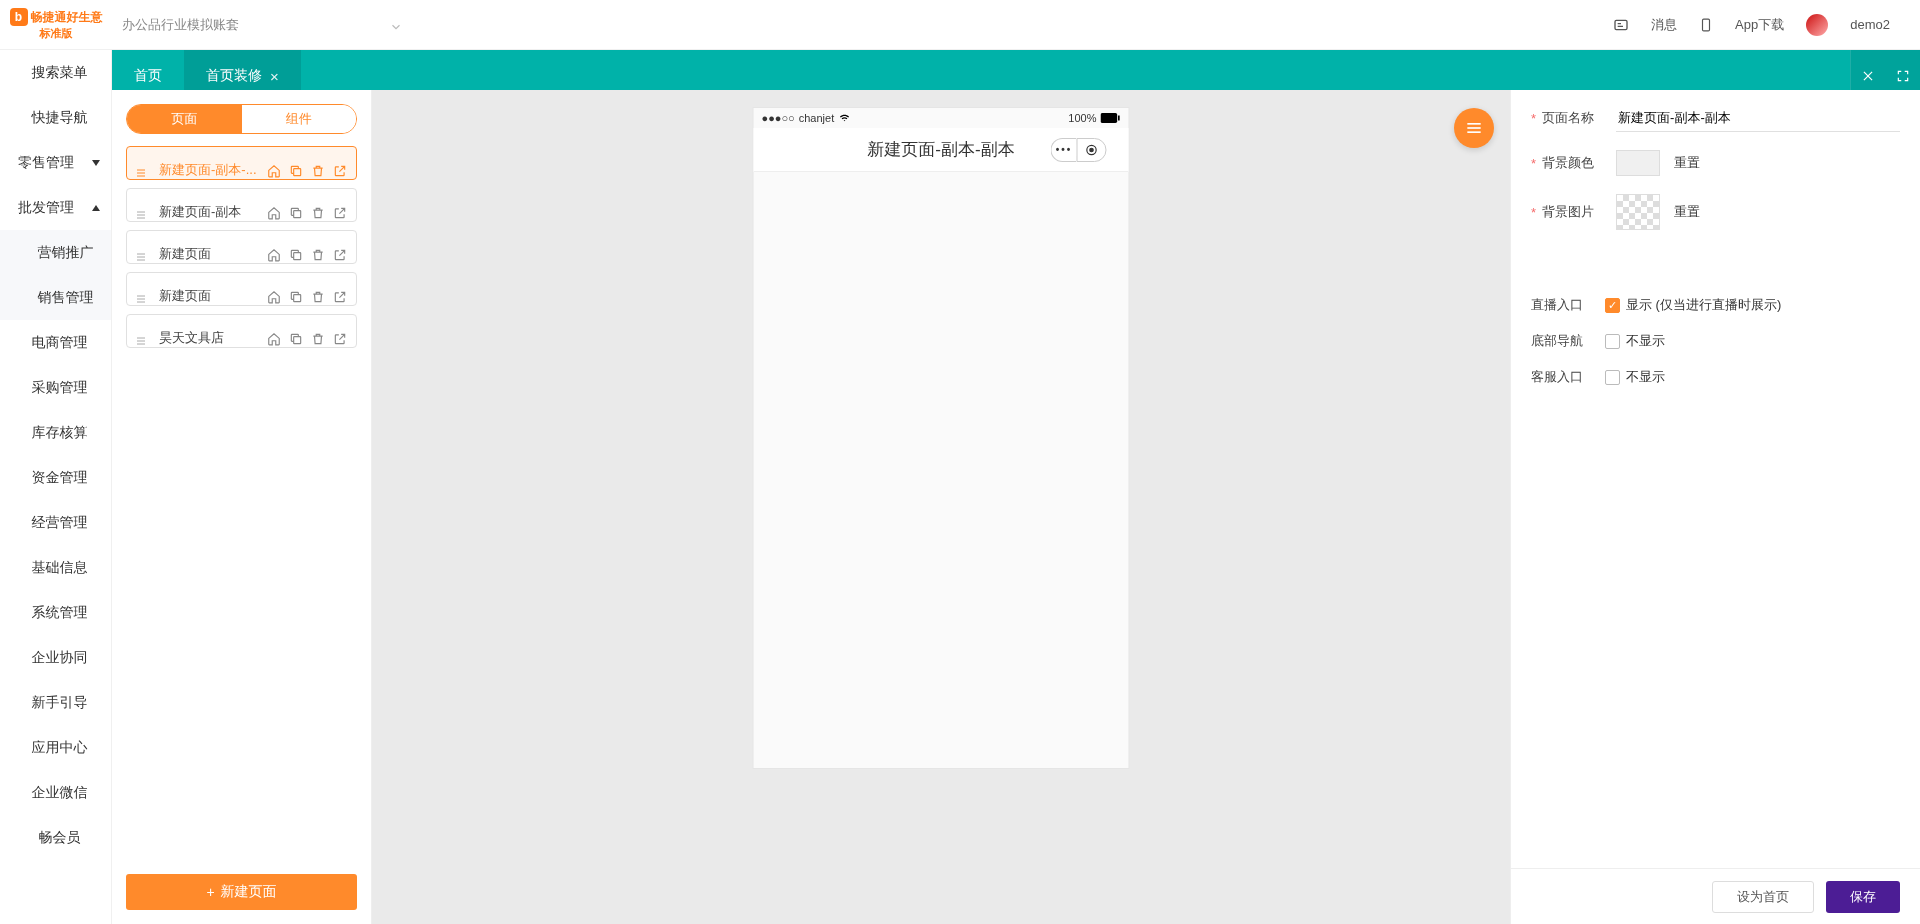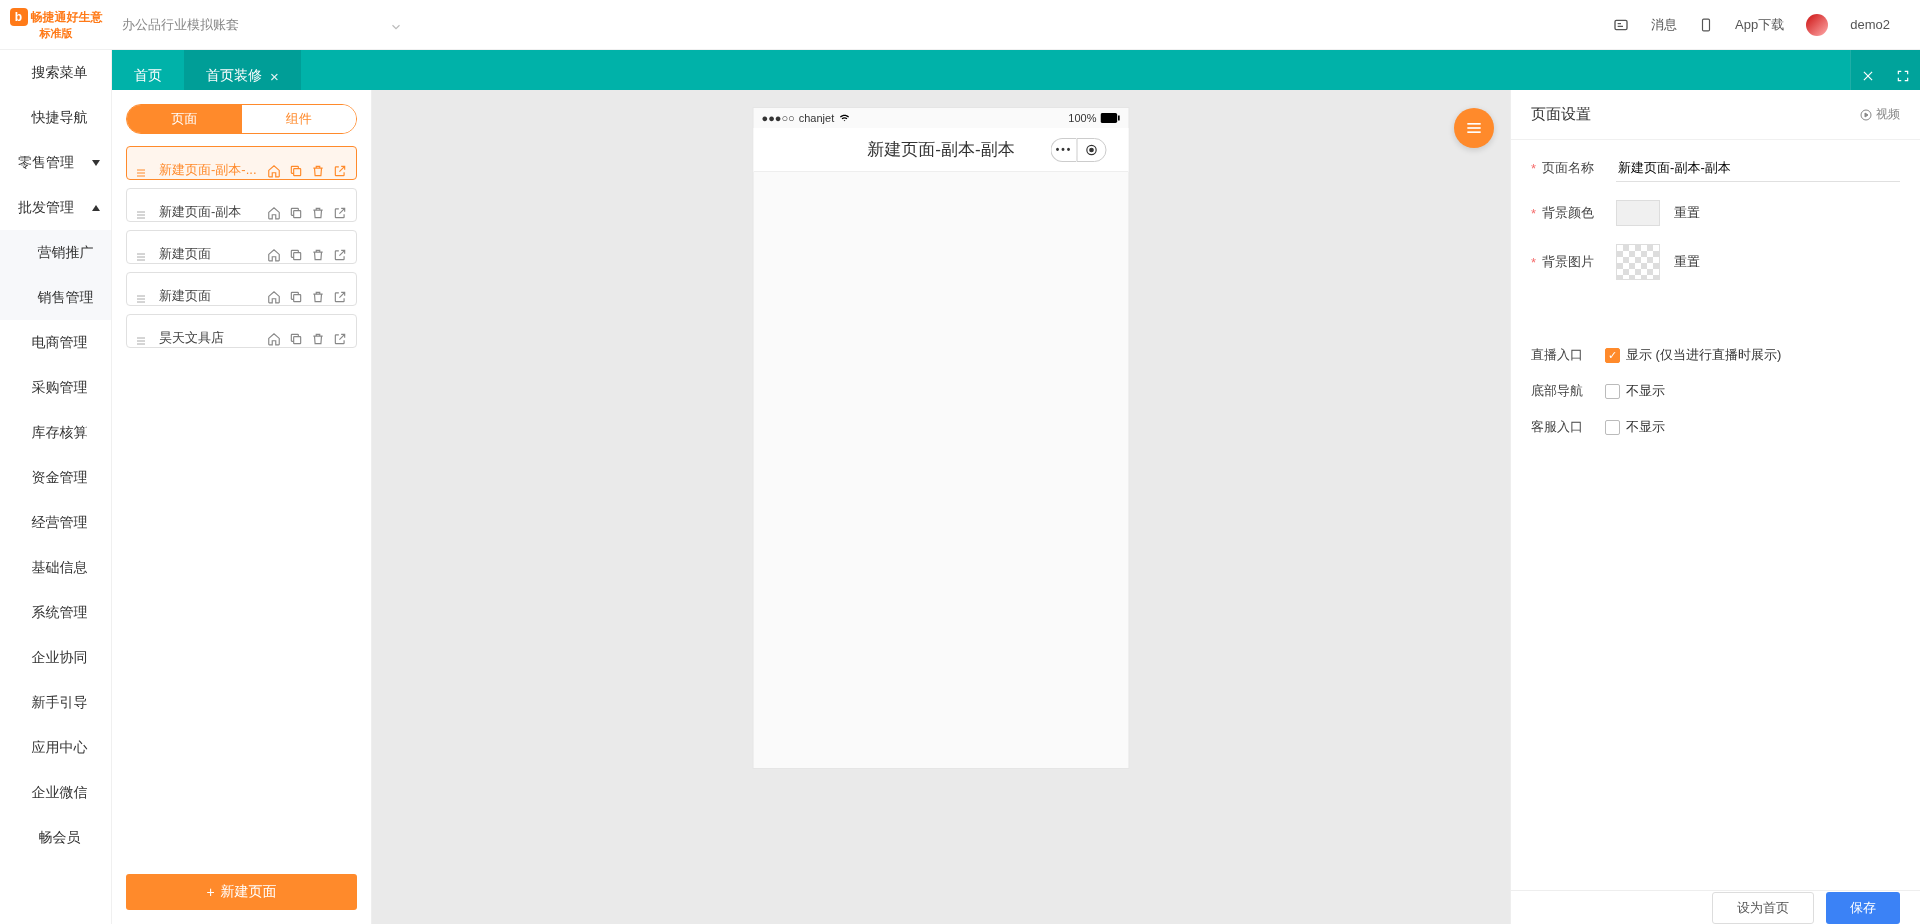--- a/index.html
+++ b/index.html
@@ -71,24 +71,24 @@
 .row .star { color:#f56c6c; margin-right:-8px; }
 .row .lab { width:60px; color:#444; }
 .row input[type=text] { flex:1; height:28px; border:none; border-bottom:1px solid #e0e0e0; outline:none; font-size:13px; padding:0 2px; }
 .swatch { width:44px; height:26px; background:#f0f0f0; border:1px solid #ddd; }
 .checker { width:44px; height:36px; border:1px solid #ddd; background-image:linear-gradient(45deg,#ddd 25%,transparent 25%,transparent 75%,#ddd 75%),linear-gradient(45deg,#ddd 25%,transparent 25%,transparent 75%,#ddd 75%); background-size:12px 12px; background-position:0 0,6px 6px; }
 .reset { cursor:pointer; color:#333; }
 .chk { display:flex; align-items:center; gap:6px; }
 .chkbox { width:15px; height:15px; border:1px solid #bbb; border-radius:2px; display:flex; align-items:center; justify-content:center; font-size:11px; color:#fff; }
 .chkbox.checked { background:#ff8a2b; border-color:#ff8a2b; }
 .spacer { height:30px; }
-.pr-foot { margin-top:auto; height:34px; border-top:1px solid #eee; display:flex; align-items:center; justify-content:flex-end; padding:0 20px; gap:12px; }
+.pr-foot { margin-top:auto; height:56px; border-top:1px solid #eee; display:flex; align-items:center; justify-content:flex-end; padding:0 20px; gap:12px; }
 .btn { height:32px; padding:0 24px; border-radius:3px; display:flex; align-items:center; cursor:pointer; font-size:13px; }
 .btn-plain { border:1px solid #ddd; background:#fff; color:#555; }
-.btn-primary { background:#3b82f6; color:#fff; }
+.btn-primary { background:#4c1d95; color:#fff; }
 
 .caret svg, .grip svg, .ic svg { display:block; }
 </style>
 </head>
 <body>
 
 <div class="topbar">
   <div class="logo-box">
     <div class="logo-row">
       <span class="logo-icon">b</span>
@@ -431,30 +431,20 @@
     <div class="fab">
       <svg width="20" height="20" viewBox="0 0 24 24" fill="none" stroke-width="2">
           <line x1="4" y1="7" x2="20" y2="7"></line>
           <line x1="4" y1="12" x2="20" y2="12"></line>
           <line x1="4" y1="17" x2="20" y2="17"></line>
         </svg>
     </div>
   </div>
 
   <div class="panel-right">
-    <div class="pr-head">
-      <span class="title">页面设置</span>
-      <span class="vid">
-        <svg width="12" height="12" viewBox="0 0 24 24" fill="none" stroke="#888" stroke-width="2">
-            <circle cx="12" cy="12" r="10"></circle>
-            <polygon points="10 8 16 12 10 16" fill="#888"></polygon>
-          </svg>
-        <span>视频</span>
-      </span>
-    </div>
     <div class="pr-body">
       <div class="row">
         <span class="star">*</span>
         <span class="lab">页面名称</span>
         <input type="text" value="新建页面-副本-副本" style="">
       </div>
       <div class="row">
         <span class="star">*</span>
         <span class="lab">背景颜色</span>
         <span class="swatch"></span>

